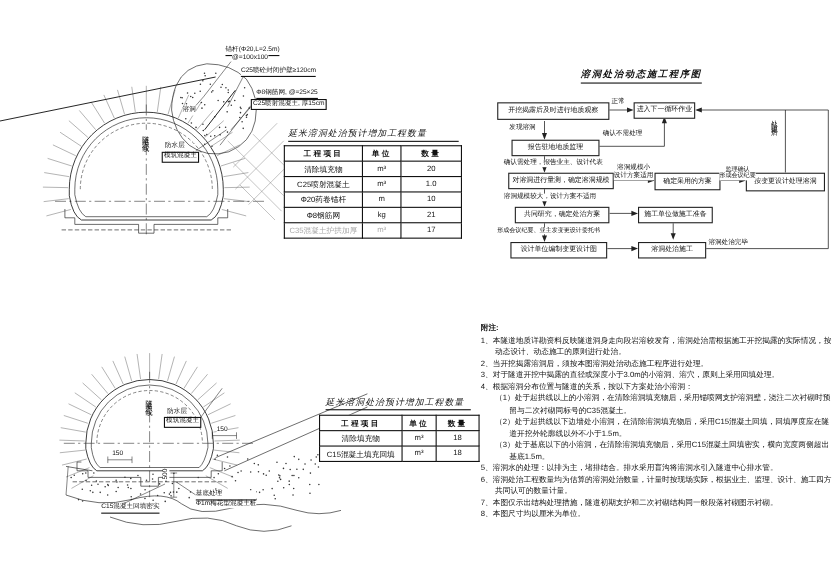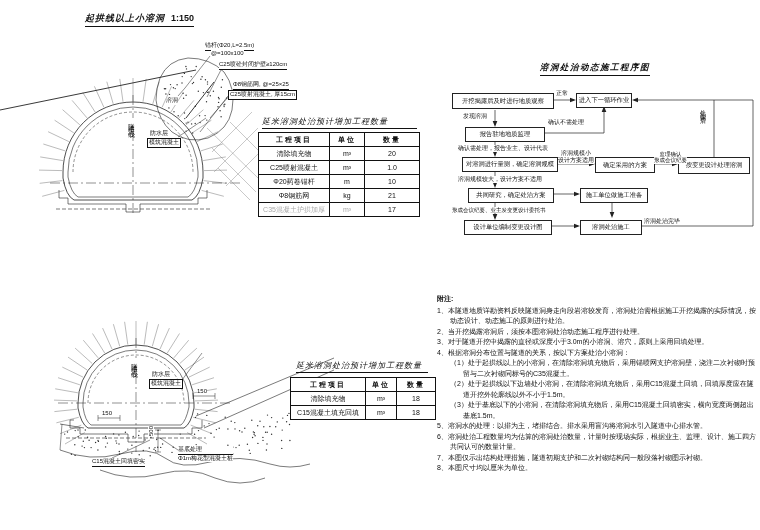--- a/index.html
+++ b/index.html
@@ -385,23 +385,20 @@
           <polygon points="580,194 574,191.7 574,196.3"></polygon>
           <polygon points="495,220 492.7,214 497.3,214"></polygon>
           <polygon points="580,226 574,223.7 574,228.3"></polygon>
           <polygon points="612,218 609.7,212 614.3,212"></polygon>
           <polygon points="632,100 638,97.7 638,102.3"></polygon>
         </g>
       </g>
     </g>
   </svg>
 
-  <div class="abs dtitle" style="left:85px;top:12px;">
-    <span>起拱线以上小溶洞</span><span class="scale">1:150</span>
-  </div>
   <div class="abs callout ul" style="left:205px;top:42px;">
     <div>锚杆(Φ20,L=2.5m)</div>
   </div>
   <div class="abs callout" style="left:211px;top:50px;">@=100x100</div>
   <div class="abs callout ul" style="left:219px;top:61px;">C25喷砼封闭护壁≥120cm</div>
   <div class="abs callout ul" style="left:233px;top:81px;">Φ8钢筋网, @=25×25</div>
   <div class="abs callout boxed" style="left:228px;top:90px;">C25喷射混凝土, 厚15cm</div>
   <div class="abs callout" style="left:166px;top:97px;">溶洞</div>
   <div class="abs vtext" style="left:128px;top:118px;">隧道中心线</div>
   <div class="abs callout ul" style="left:150px;top:130px;">防水层</div>
@@ -436,21 +433,21 @@
           <td>21</td>
         </tr>
     <tr class="ghost">
           <td>C35混凝土护拱加厚</td>
           <td>m³</td>
           <td style="color:#111;">17</td>
         </tr>
   </tbody>
     </table>
 
-  <div class="abs fc-title" style="left:540px;top:62px;">溶洞处治动态施工程序图</div>
+  <div class="abs fc-title" style="left:528px;top:62px;">溶洞处治动态施工程序图</div>
 
   <div class="fbox" style="left:452px;top:93px;width:100px;height:14px;">开挖揭露后及时进行地质观察</div>
   <div class="fbox" style="left:576px;top:93px;width:54px;height:13px;">进入下一循环作业</div>
   <div class="fbox" style="left:465px;top:127px;width:78px;height:13px;">报告驻地地质监理</div>
   <div class="fbox" style="left:462px;top:157px;width:94px;height:13px;">对溶洞进行量测，确定溶洞规模</div>
   <div class="fbox" style="left:595px;top:157px;width:58px;height:14px;">确定采用的方案</div>
   <div class="fbox" style="left:678px;top:157px;width:70px;height:15px;">按变更设计处理溶洞</div>
   <div class="fbox" style="left:468px;top:188px;width:84px;height:13px;">共同研究，确定处治方案</div>
   <div class="fbox" style="left:580px;top:188px;width:66px;height:13px;">施工单位做施工准备</div>
   <div class="fbox" style="left:464px;top:220px;width:86px;height:13px;">设计单位编制变更设计图</div>

